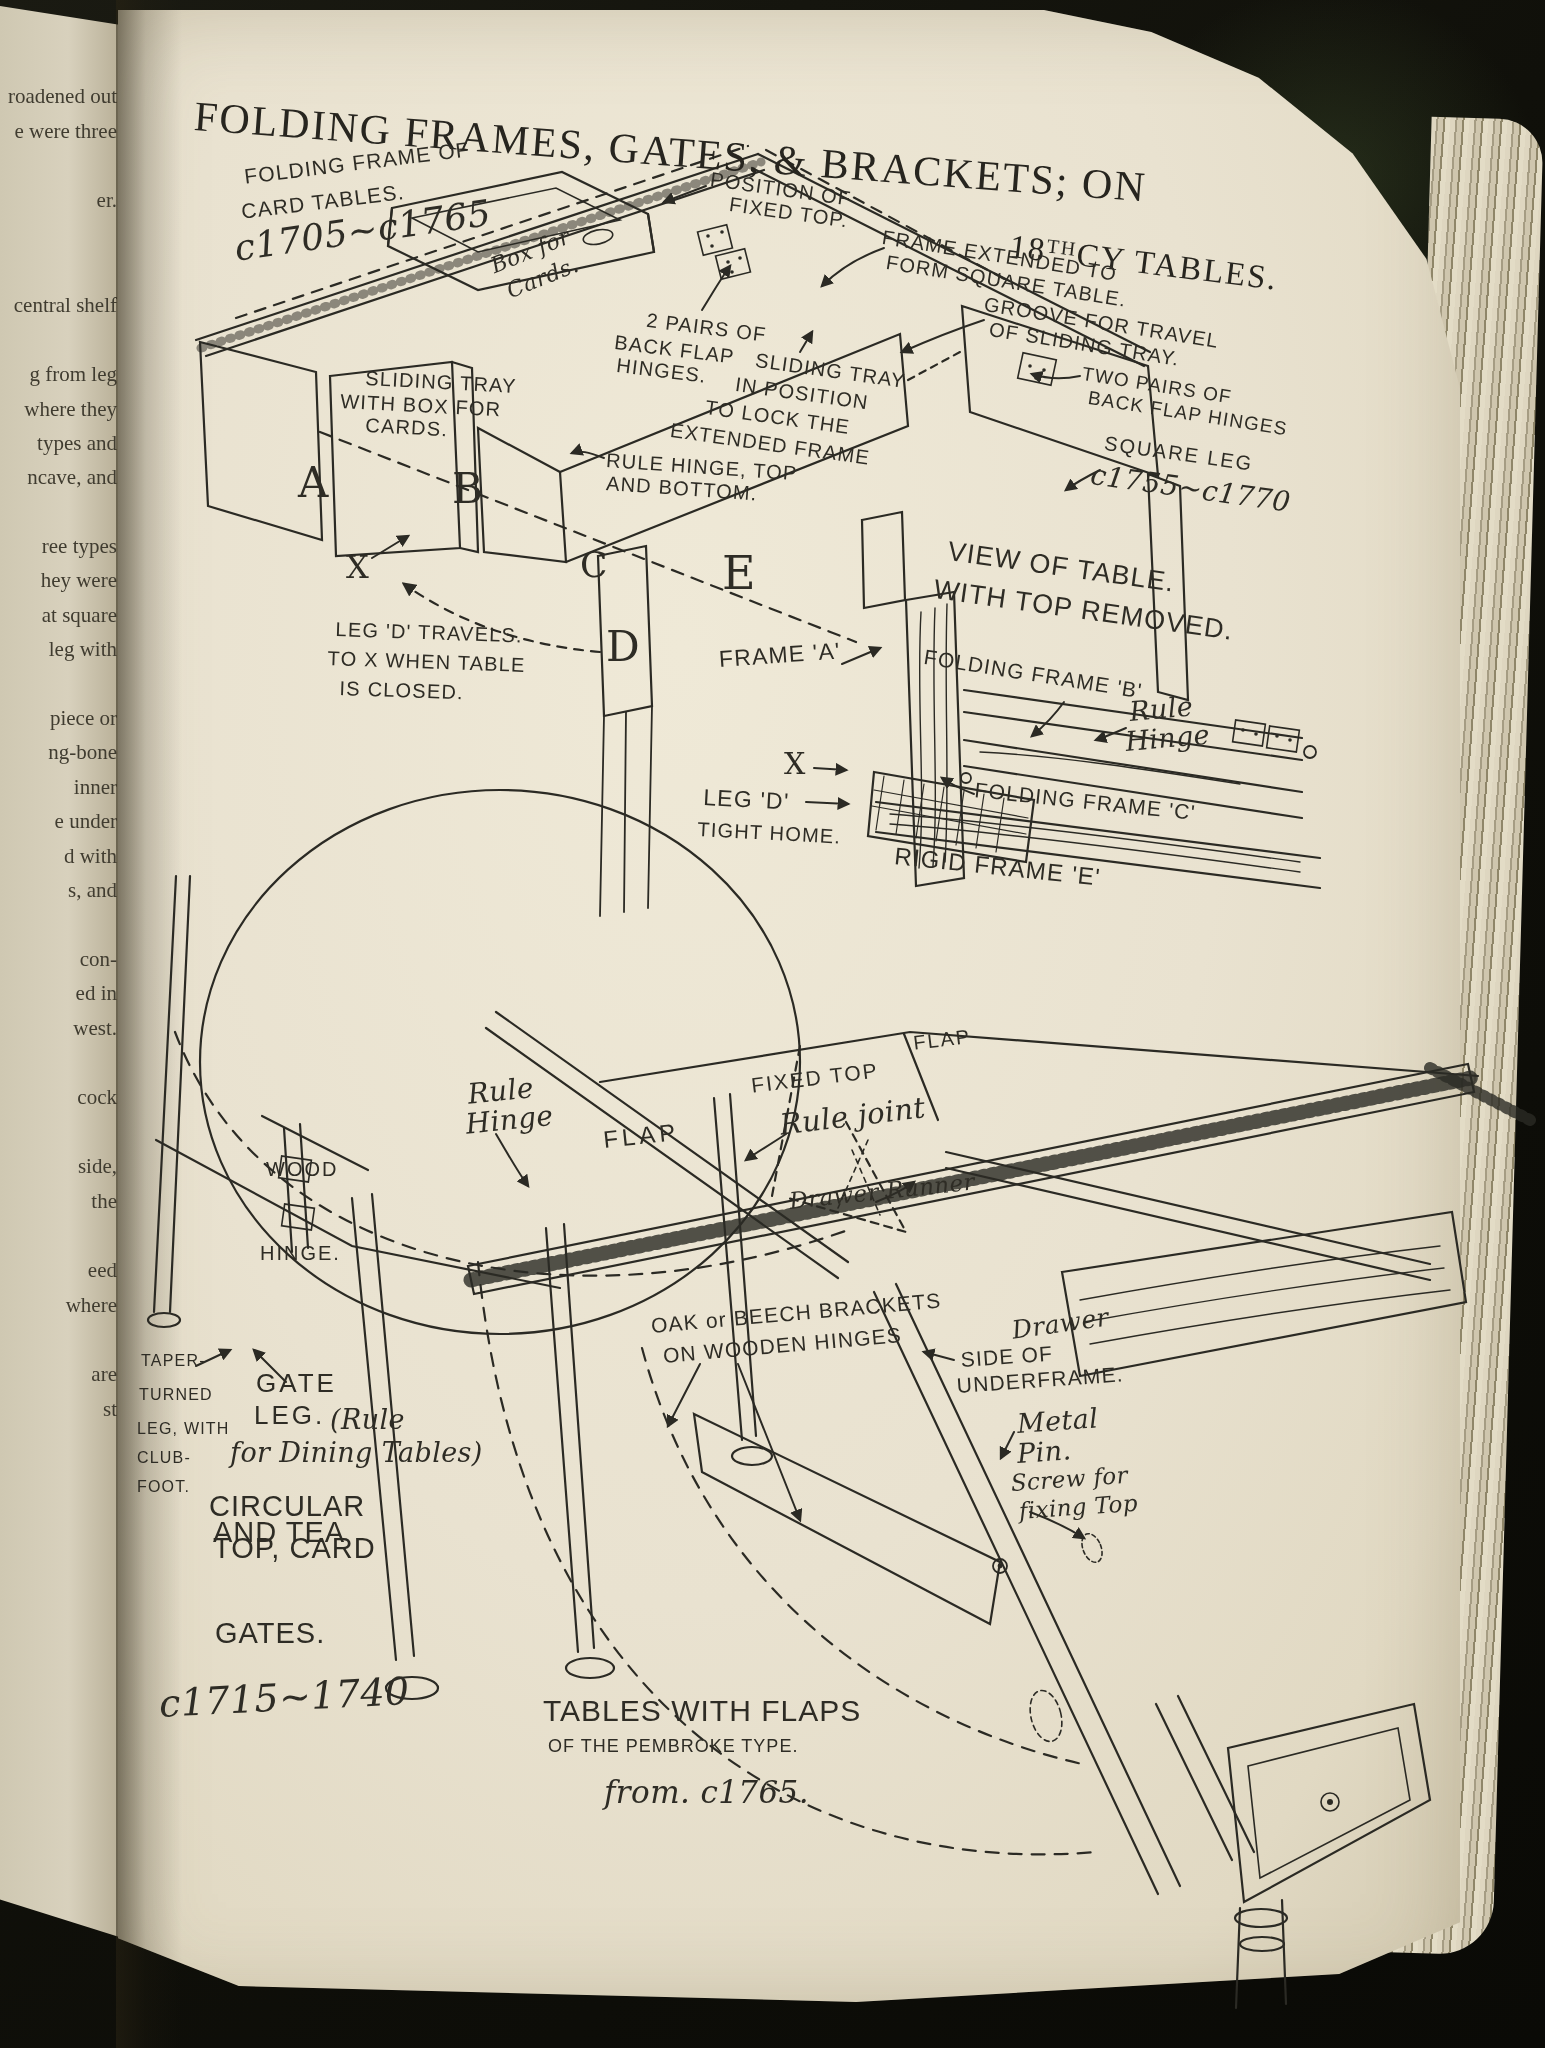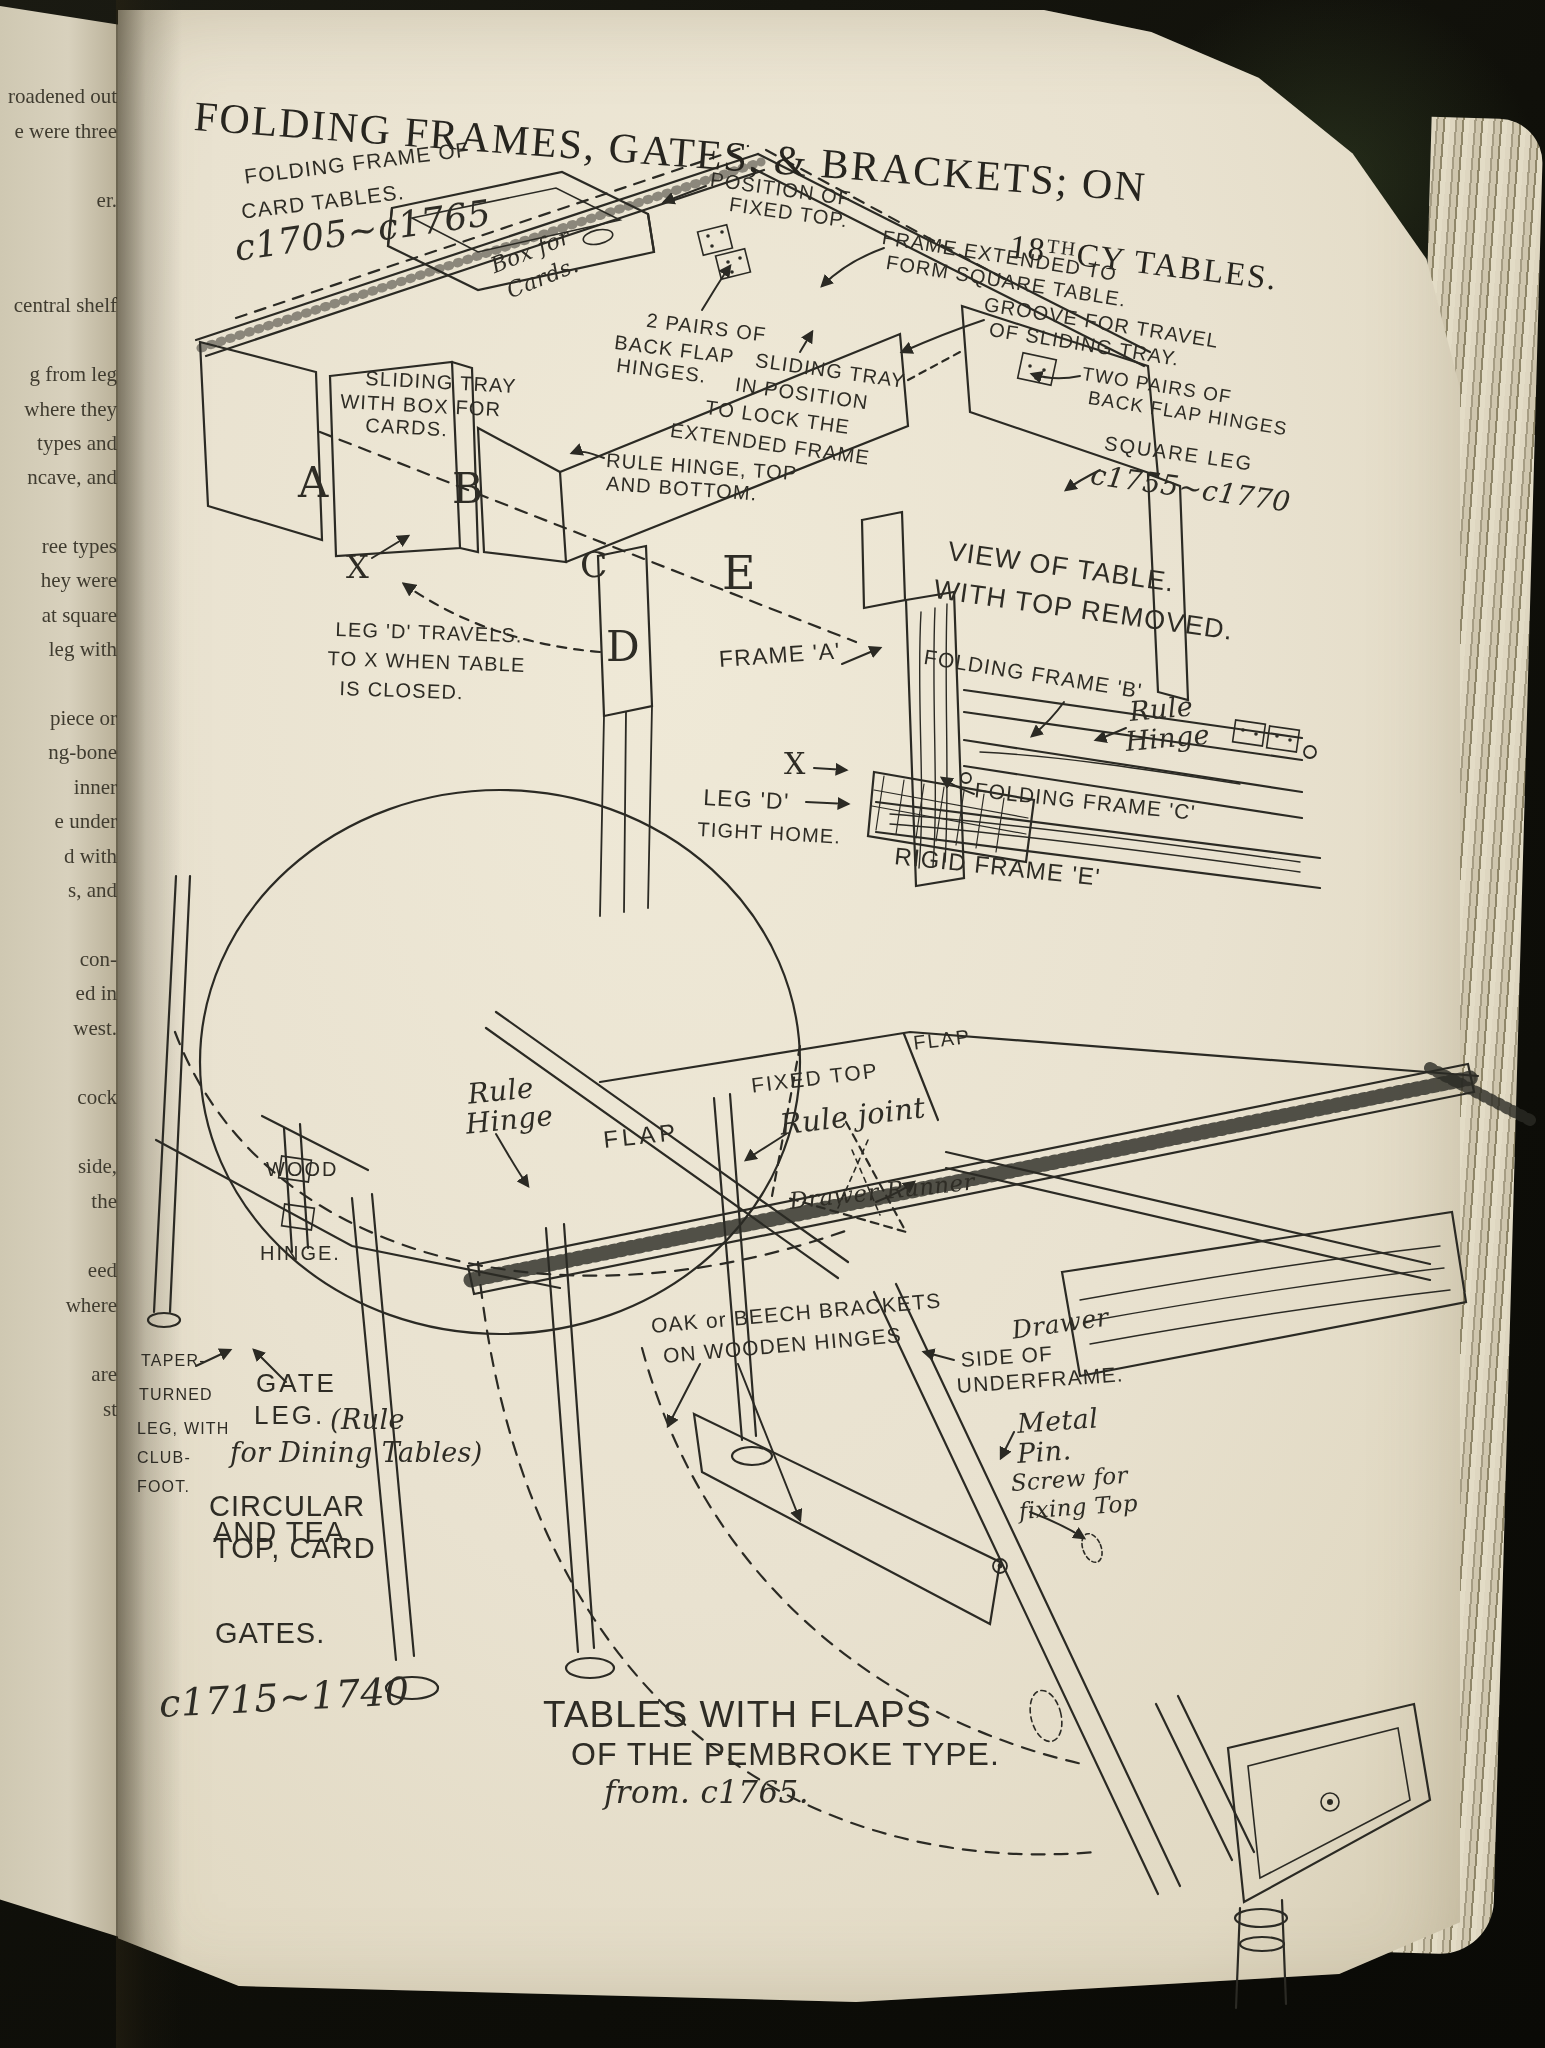--- a/index.html
+++ b/index.html
@@ -299,17 +299,17 @@
     <div class="lbl" style="left:650px;top:1314px;font-size:21px;transform:rotate(-5deg)">OAK or BEECH BRACKETS</div>
     <div class="lbl" style="left:662px;top:1344px;font-size:21px;transform:rotate(-5deg)">ON WOODEN HINGES</div>
     <div class="lbl s" style="left:1010px;top:1316px;font-size:25px;transform:rotate(-8deg)">Drawer</div>
     <div class="lbl" style="left:960px;top:1348px;font-size:21px;transform:rotate(-4deg)">SIDE OF</div>
     <div class="lbl" style="left:956px;top:1374px;font-size:21px;transform:rotate(-4deg)">UNDERFRAME.</div>
     <div class="lbl s" style="left:1016px;top:1408px;font-size:27px;transform:rotate(-4deg)">Metal</div>
     <div class="lbl s" style="left:1016px;top:1438px;font-size:27px;transform:rotate(-4deg)">Pin.</div>
     <div class="lbl s" style="left:1010px;top:1470px;font-size:23px;transform:rotate(-4deg)">Screw for</div>
     <div class="lbl s" style="left:1018px;top:1498px;font-size:23px;transform:rotate(-4deg)">fixing Top</div>
 
-    <div class="lbl" style="left:543px;top:1694px;font-size:37px;letter-spacing:1px">TABLES WITH FLAPS</div>
-    <div class="lbl" style="left:571px;top:1736px;font-size:32px;letter-spacing:1px">OF THE PEMBROKE TYPE.</div>
+    <div class="lbl" style="left:543px;top:1694px;font-size:30px;letter-spacing:1px">TABLES WITH FLAPS</div>
+    <div class="lbl" style="left:548px;top:1736px;font-size:18px;letter-spacing:1px">OF THE PEMBROKE TYPE.</div>
     <div class="lbl s" style="left:604px;top:1774px;font-size:31px">from. c1765.</div>
   </div>
 </div>
 
 </body></html>

